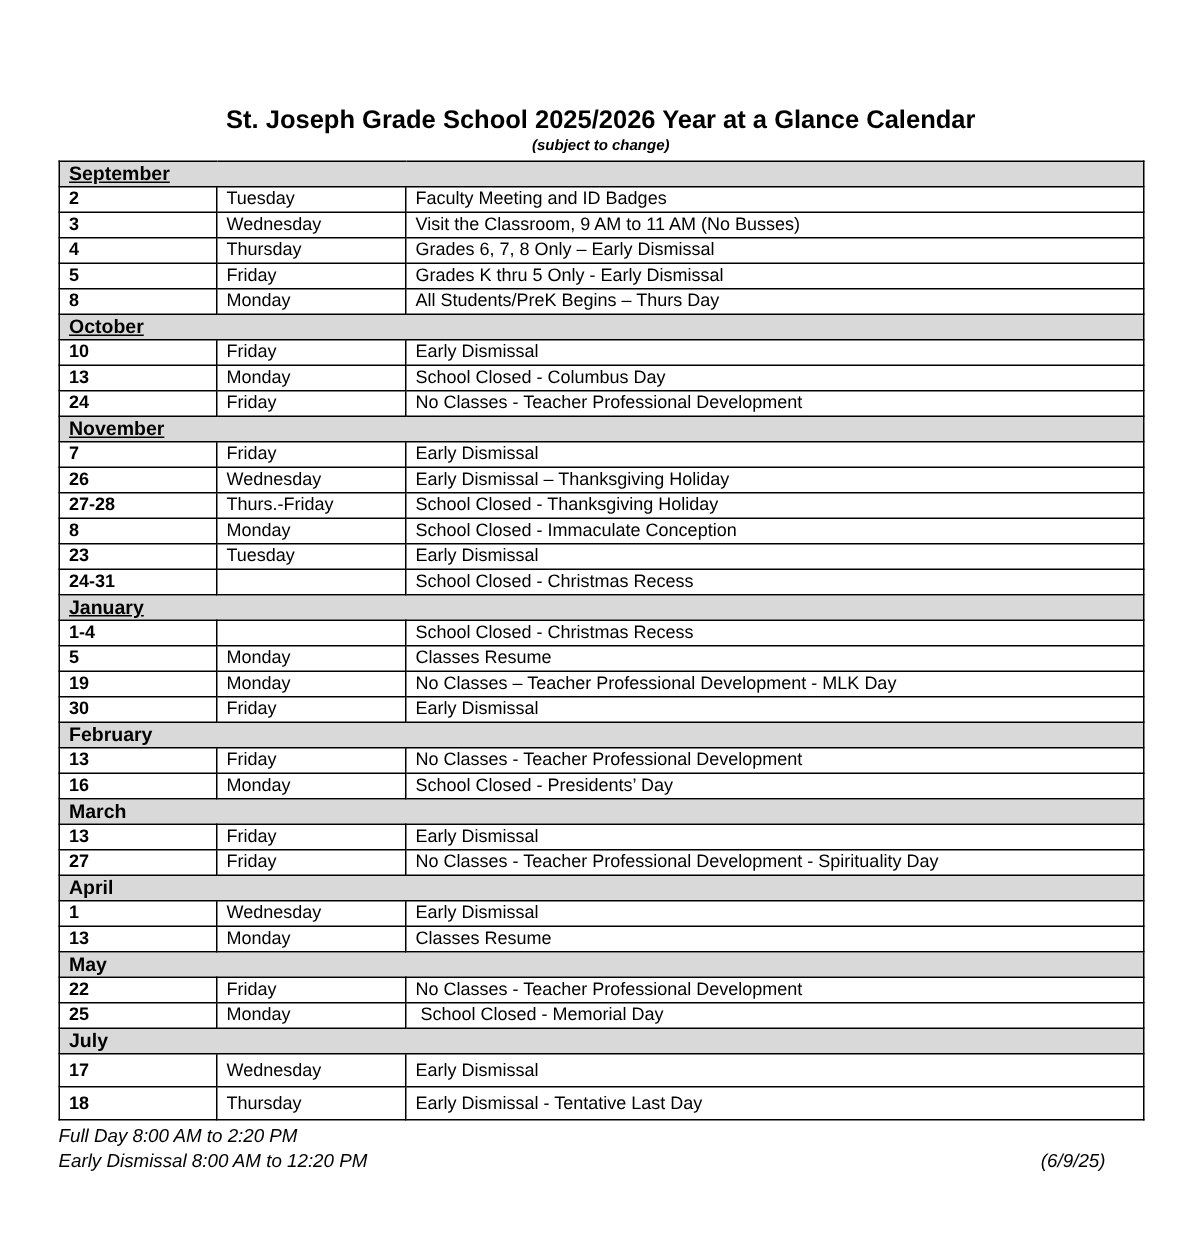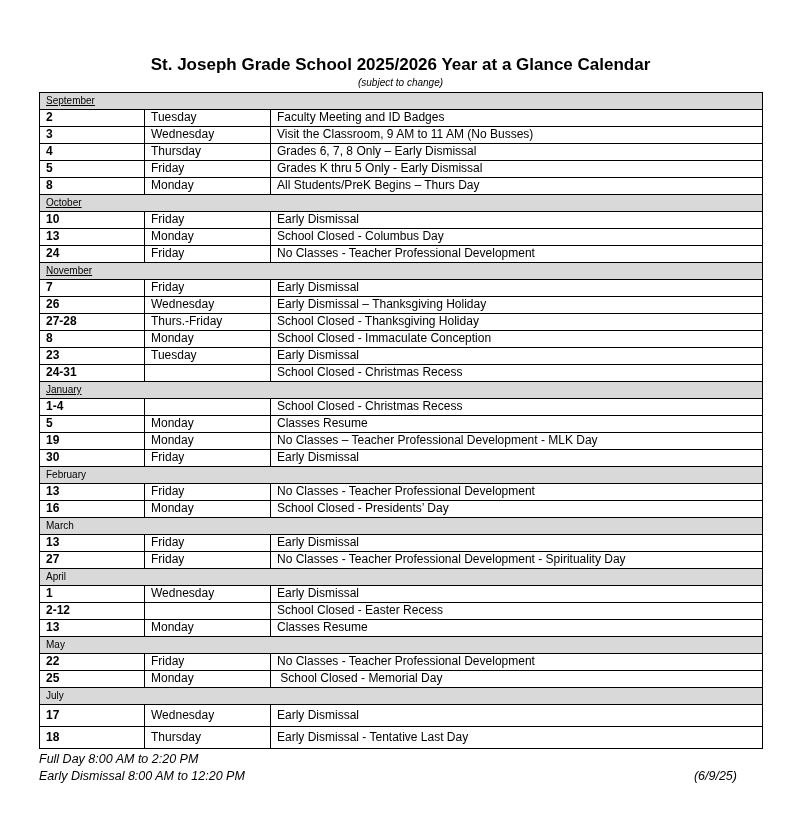--- a/index.html
+++ b/index.html
@@ -9,32 +9,33 @@
     position: relative;
     width: 801px;
     height: 827px;
     background: #fff;
     color: #000;
     font-family: "Liberation Sans", sans-serif;
     overflow: hidden;
   }
   .title {
     margin: 0;
-    padding-top: 55px;
+    padding-top: 70px;
     text-align: center;
     font-size: 17px;
     font-weight: bold;
     line-height: 1.15;
   }
   .subtitle {
     text-align: center;
     font-style: italic;
     font-size: 10px;
     margin-top: 2px;
     margin-bottom: 4px;
+    font-weight: bold;
   }
   table.calendar {
     margin-left: 39px;
     width: 723px;
     border-collapse: collapse;
     table-layout: fixed;
   }
   table.calendar td {
     border: 1px solid var(--border);
     font-size: 12px;
@@ -43,22 +44,22 @@
     height: 17px;
     vertical-align: middle;
     white-space: pre;
     overflow: hidden;
   }
   col.c-date { width: 105px; }
   col.c-day  { width: 126px; }
   col.c-event{ width: 492px; }
   tr.month-row td {
     background: var(--band);
-    font-weight: normal;
-    font-size: 10px;
+    font-weight: bold;
+    font-size: 13px;
   }
   .month-name.underlined { text-decoration: underline; }
   tr.data-row td.date-cell { font-weight: bold; }
   tr.data-row.tall td { height: 22px; }
   .footer {
     margin-left: 39px;
     margin-top: 2px;
     font-weight: normal;
     font-style: italic;
     font-size: 12.5px;
@@ -214,25 +215,20 @@
         </tr>
         <tr class="month-row">
           <td colspan="3"><span class="month-name">April</span></td>
         </tr>
         <tr class="data-row">
           <td class="date-cell">1</td>
           <td class="day-cell">Wednesday</td>
           <td class="event-cell">Early Dismissal</td>
         </tr>
         <tr class="data-row">
-          <td class="date-cell">2-12</td>
-          <td class="day-cell"></td>
-          <td class="event-cell">School Closed - Easter Recess</td>
-        </tr>
-        <tr class="data-row">
           <td class="date-cell">13</td>
           <td class="day-cell">Monday</td>
           <td class="event-cell">Classes Resume</td>
         </tr>
         <tr class="month-row">
           <td colspan="3"><span class="month-name">May</span></td>
         </tr>
         <tr class="data-row">
           <td class="date-cell">22</td>
           <td class="day-cell">Friday</td>

